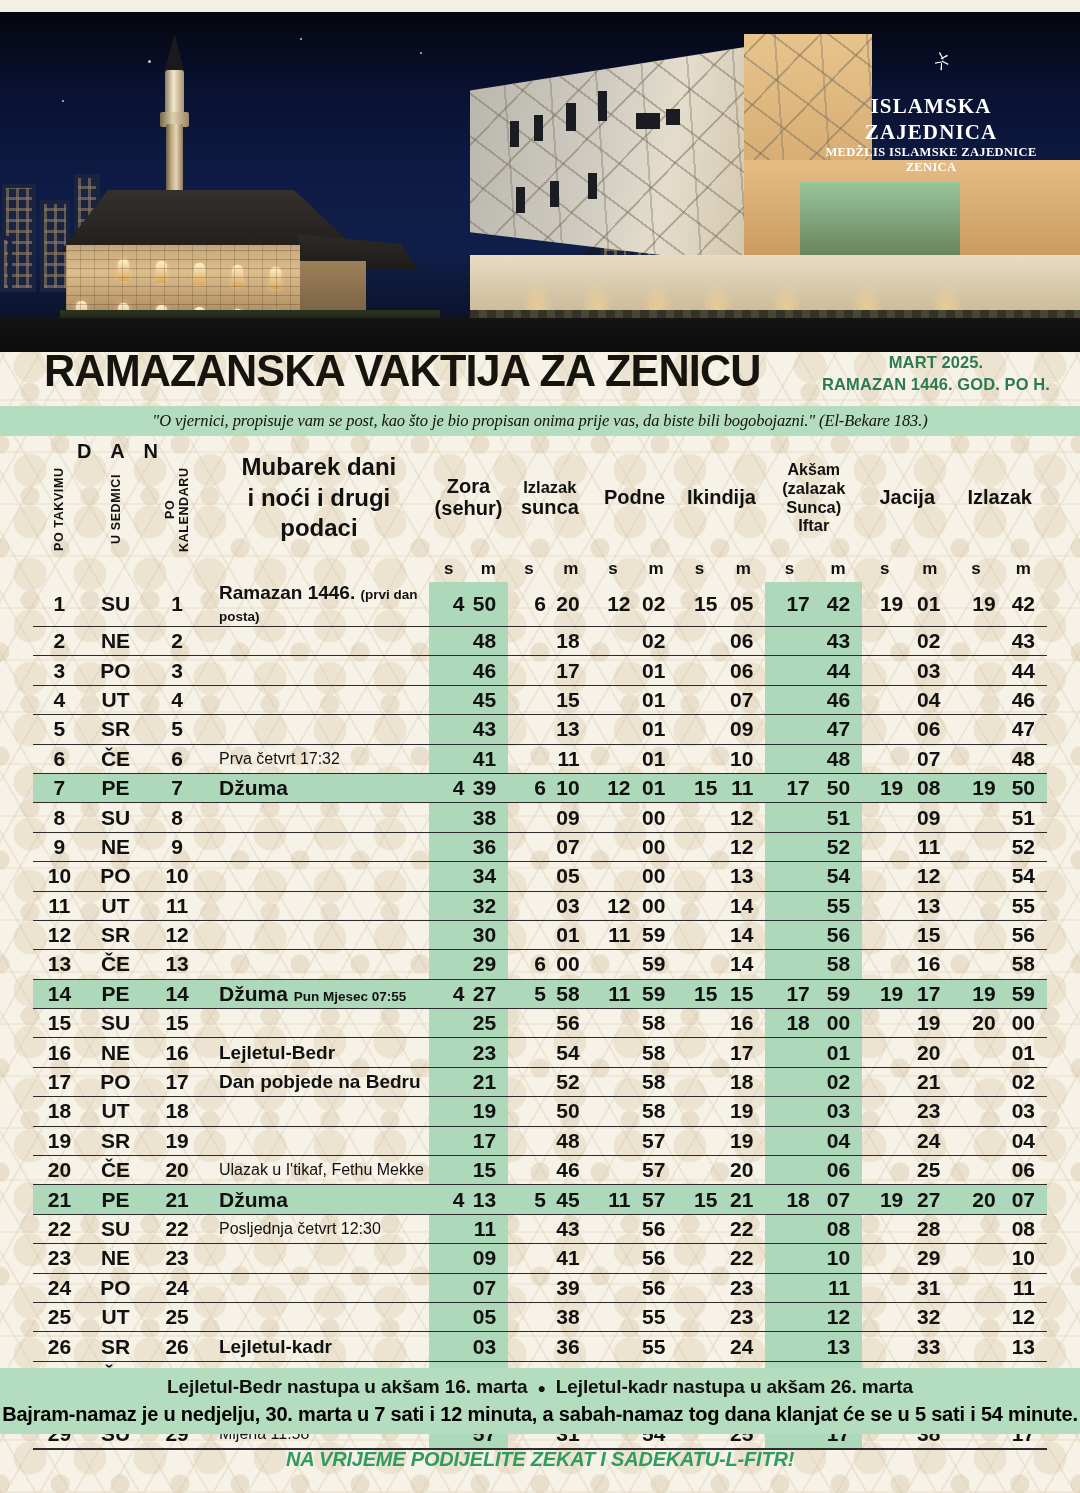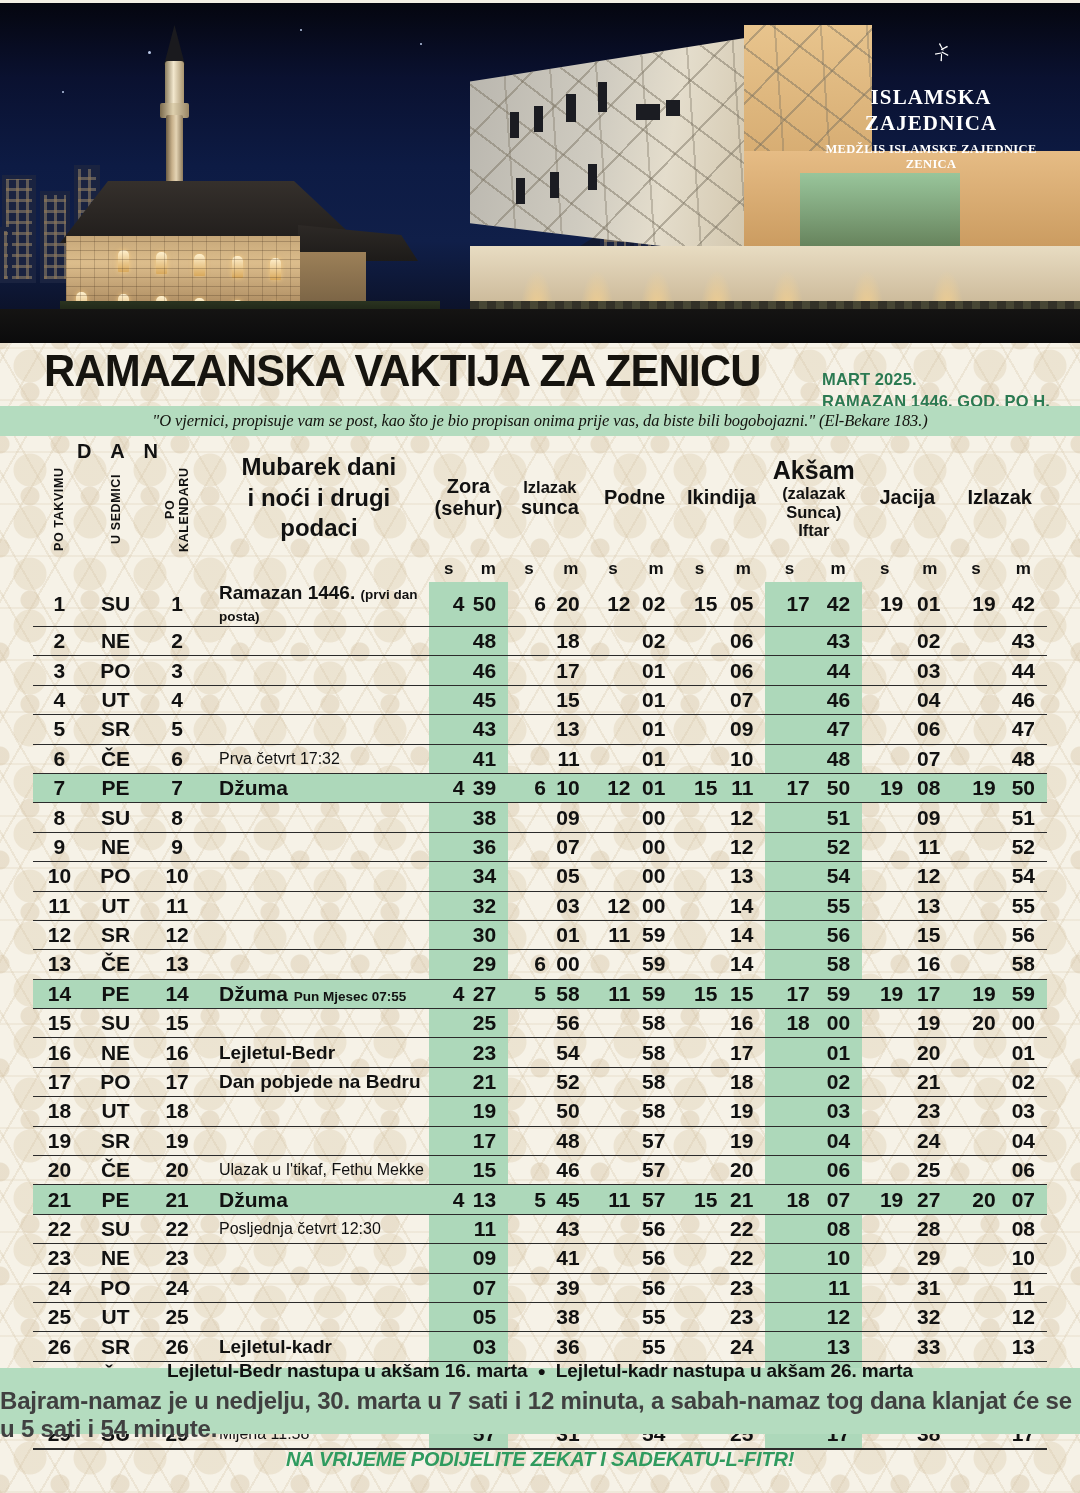--- a/index.html
+++ b/index.html
@@ -34,21 +34,21 @@
     content:"";
     position:absolute; inset:0;
     background-image:
       repeating-linear-gradient(60deg, rgba(214,198,170,0.30) 0 2px, transparent 2px 30px),
       repeating-linear-gradient(-60deg, rgba(214,198,170,0.30) 0 2px, transparent 2px 30px),
       repeating-linear-gradient(0deg, rgba(214,198,170,0.22) 0 2px, transparent 2px 52px);
   }
 
   
   .photo {
-    position: absolute; left: 0; top: 3px;
+    position: absolute; left: 0; top: 12px;
     width: 1080px; height: 340px;
     overflow: hidden;
     background: linear-gradient(180deg,#05060f 0%, #0a1130 22%, #0d1b44 48%, #101f49 70%, #0a0d1c 100%);
     z-index: 2;
   }
   
   .star { position:absolute; width:2px; height:2px; background:#cfe0ff; border-radius:50%; opacity:.9; }
 
   
   .city { position:absolute; bottom:60px; left:0; width:260px; height:140px; }
@@ -182,40 +182,40 @@
   
   .logo {
     position: absolute; right: 26px; top: 22px;
     width: 246px; text-align: center; color: #fff;
     z-index: 3;
   }
   .logo .crescent { position: relative; height: 54px; margin-bottom: 6px; }
   .logo .crescent svg { position:absolute; left:50%; transform:translateX(-50%); top:0; }
   .logo .l1 { font-size: 21px; font-weight: bold; letter-spacing: 1.1px; line-height: 1.22; font-family: "Liberation Serif", serif; }
   .logo .l2 { font-size: 21px; font-weight: bold; letter-spacing: 1.1px; line-height: 1.22; font-family: "Liberation Serif", serif; }
-  .logo .l3 { font-size: 12.5px; font-weight: bold; letter-spacing: .35px; margin-top: 6px; font-family: "Liberation Serif", serif; }
+  .logo .l3 { font-size: 12.5px; font-weight: bold; letter-spacing: .35px; margin-top: 0; font-family: "Liberation Serif", serif; }
 
   
   .title-wrap {
     position: absolute; left: 0; top: 343px; width: 1080px; height: 62px;
     z-index: 3;
   }
   .main-title {
     position: absolute; left: 44px; top: 2px;
     font-size: 45px; font-weight: bold; color: #16140f;
     letter-spacing: -0.9px;
     transform: scaleX(0.96);
     transform-origin: left center;
     font-family: "Liberation Sans", sans-serif;
   }
   .title-right {
     position: absolute; right: 30px; top: 9px;
-    text-align: left; color: #2b7a52;
+    text-align: center; color: #2b7a52;
     font-weight: bold; line-height: 1.32;
-    font-size: 16.5px; letter-spacing: .1px; margin-top: 17px;
+    font-size: 16.5px; letter-spacing: .1px;
   }
   .title-right .tr2 { font-size: 16.5px; }
 
   
   .quote {
     position: absolute; left: 0; top: 406px; width: 1080px; height: 30px;
     background: #b4dcbf;
     display: flex; align-items: center; justify-content: center;
     z-index: 3;
   }
@@ -295,21 +295,21 @@
   .tbl-bottom td { border-bottom: 2.2px solid #2b2b2b !important; }
 
   
   .foot-green {
     position: absolute; left: 0; top: 1368px; width: 1080px; height: 66px;
     background: #b4dcbf; z-index: 3;
     display: flex; flex-direction: column; align-items: center; justify-content: center;
   }
   .foot-green .fl1 { font-size: 19px; font-weight: bold; color: #111; letter-spacing: -.1px; }
   .foot-green .fl1 .dot { font-size: 14px; vertical-align: middle; padding: 0 10px; }
-  .foot-green .fl2 { font-size: 24px; font-weight: bold; color: #404040; margin-top: 5px; letter-spacing: -.2px; }
+  .foot-green .fl2 { font-size: 20px; font-weight: bold; color: #000000; margin-top: 5px; letter-spacing: -.2px; }
 
   .tagline {
     position: absolute; left: 0; top: 1448px; width: 1080px;
     text-align: center; z-index: 3;
     font-size: 20px; font-weight: bold; font-style: italic;
     color: #2f9b5f; letter-spacing: -.2px;
   }
 </style>
 </head>
 <body>
@@ -451,21 +451,21 @@
           <div>Zora</div>
           <div class="small">(sehur)</div>
         </td>
         <td rowspan="2" class="chead small vline-r">
           <div>Izlazak</div>
           <div style="font-size:20px">sunca</div>
         </td>
         <td rowspan="2" class="chead vline-r">Podne</td>
         <td rowspan="2" class="chead vline-r">Ikindija</td>
         <td rowspan="2" class="chead small vline-r">
-          <div style="font-size:25px">Akšam</div>
+          <div style="font-size:16px">Akšam</div>
           <div>(zalazak</div>
           <div>Sunca)</div>
           <div>Iftar</div>
         </td>
         <td rowspan="2" class="chead vline-r">Jacija</td>
         <td rowspan="2" class="chead">Izlazak</td>
       </tr>
       <tr>
         <td class="vhead vline">PO TAKVIMU</td>
         <td class="vhead vline">U SEDMICI</td>

